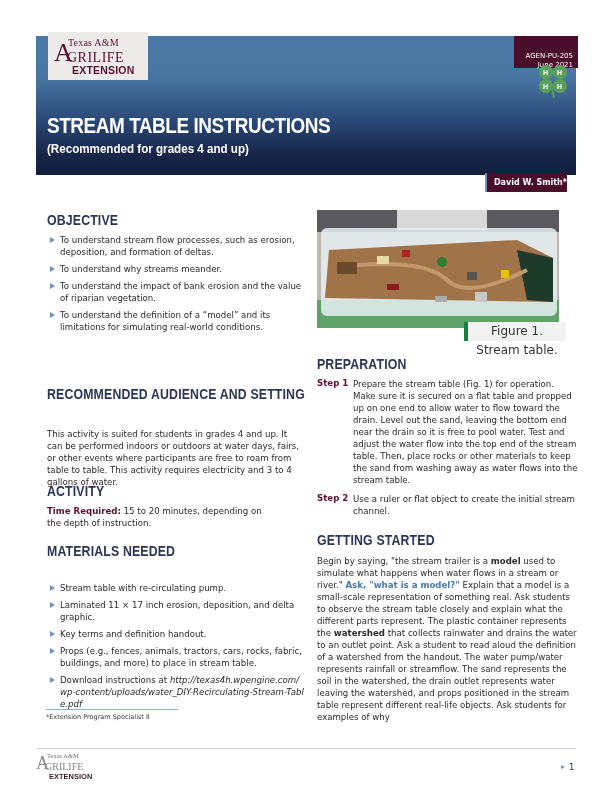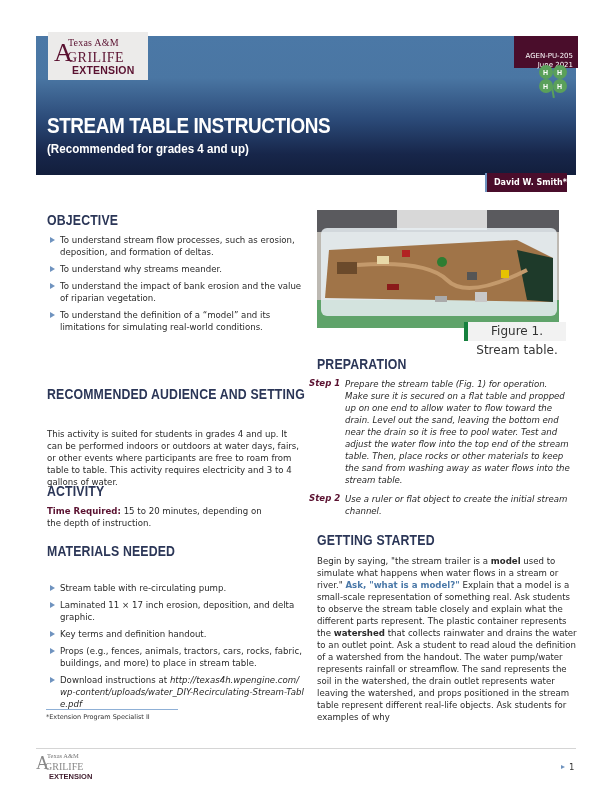--- a/index.html
+++ b/index.html
@@ -59,21 +59,21 @@
 
   .photo {
     position: absolute; left: 317px; top: 210px; width: 242px; height: 118px; overflow: hidden;
     background: #c9c7c2;
   }
   .caption {
     position: absolute; left: 464px; top: 322px; width: 102px; height: 19px;
     background: #f2f2f2; border-left: 4px solid #15803d; font-size: 12px; line-height: 19px; text-align: center; color: #333;
   }
 
-  .step { position: absolute; left: 309px; width: 262px; font-style: italic; }
+  .step { position: absolute; left: 317px; width: 262px; }
   .step .lbl { position: absolute; left: 0; top: 0; font-size: 8.6px; font-weight: bold; color: #5a1130; }
   .step .txt { margin-left: 36px; font-size: 8.6px; line-height: 12px; color: #2a2a2a; }
 
   .footer-line { position: absolute; left: 36px; top: 748px; width: 540px; height: 1px; background: #d5d5d5; }
   .footer-logo { position: absolute; left: 36px; top: 752px; width: 72px; height: 30px; color: #777; }
   .footer-logo .t1 { position: absolute; left: 11px; top: 0; font-family: "Liberation Serif", serif; font-size: 6.5px; }
   .footer-logo .t2 { position: absolute; left: 0; top: 2px; font-family: "Liberation Serif", serif; font-size: 18px; line-height: 18px; color: #888; }
   .footer-logo .t3 { position: absolute; left: 9px; top: 9px; font-family: "Liberation Serif", serif; font-size: 10px; color: #888; }
   .footer-logo .t4 { position: absolute; left: 13px; top: 20px; font-family: "Liberation Sans", sans-serif; font-size: 7.5px; font-weight: bold; color: #3e1a2c; }
   .pagenum { position: absolute; left: 561px; top: 762px; font-size: 8.5px; color: #333; }

